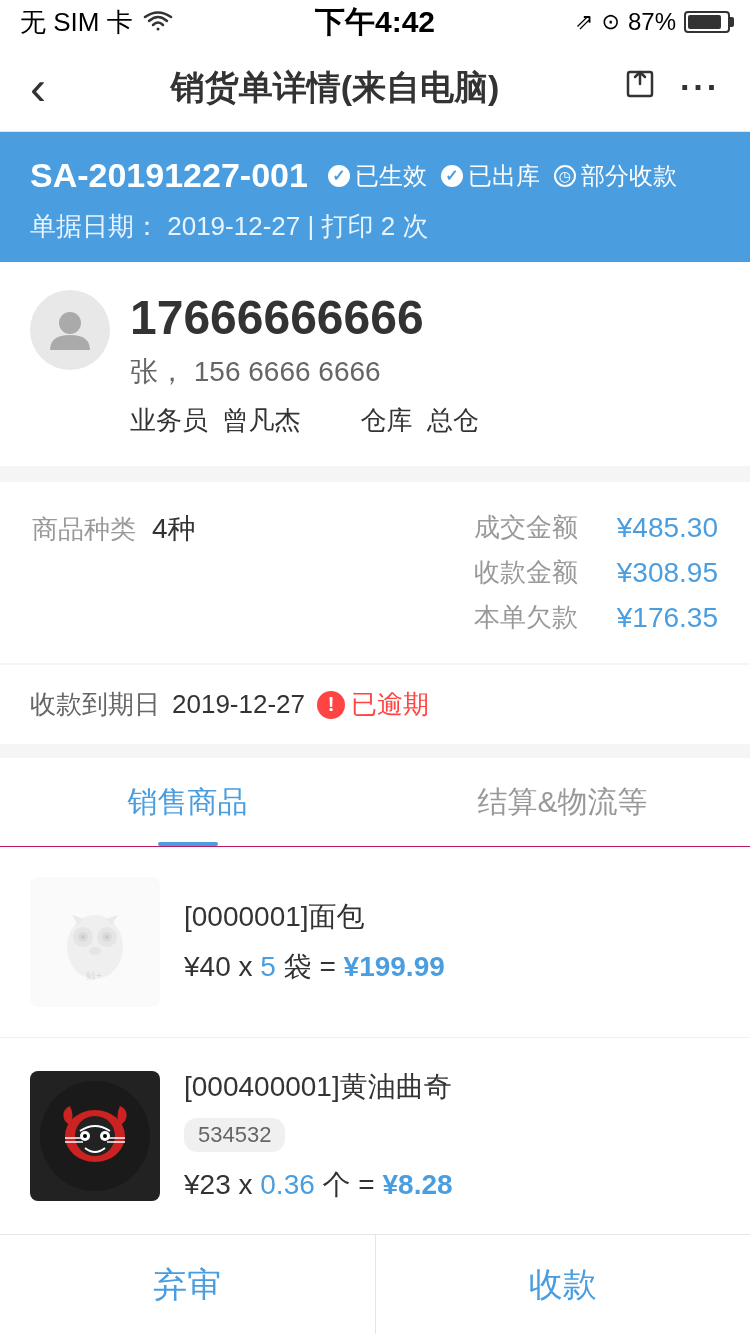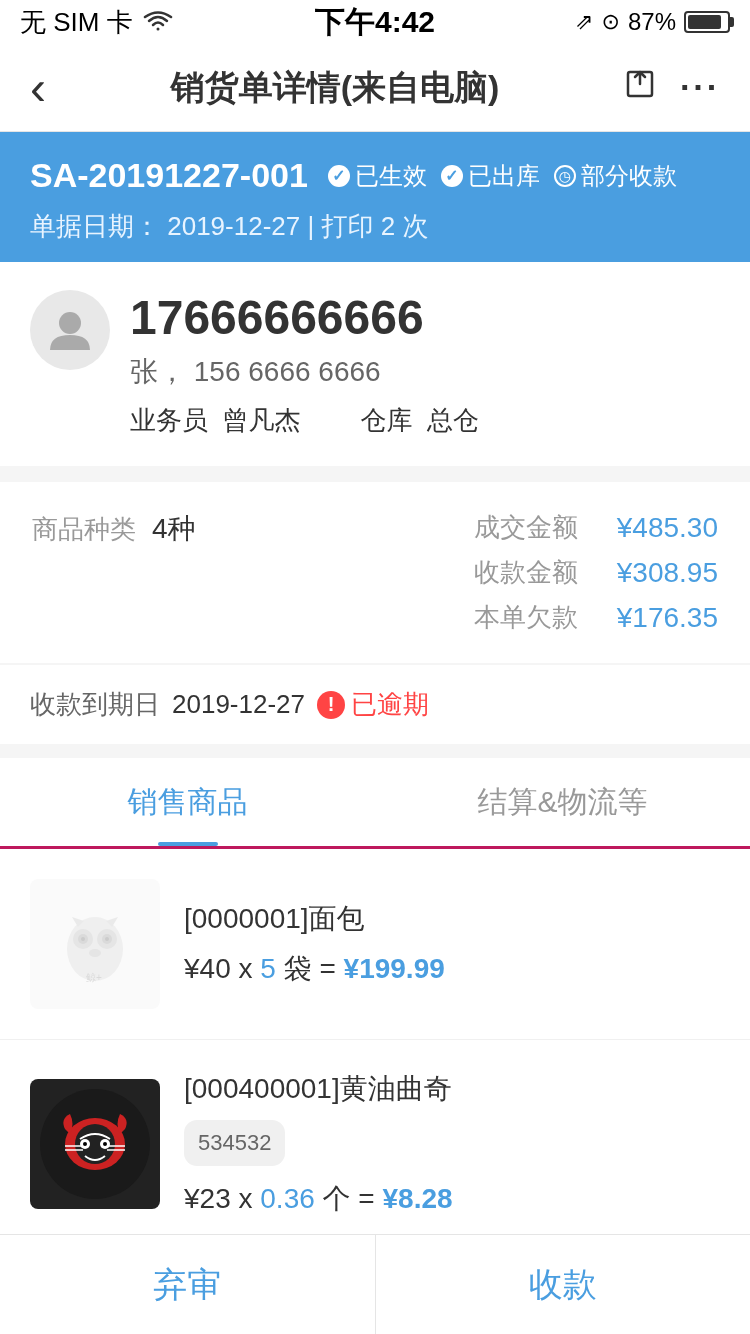--- a/index.html
+++ b/index.html
@@ -293,21 +293,21 @@
     }
     .overdue-text {
       font-size: 26px;
       color: #ff4444;
     }
 
     
     .tabs-section {
       background: #fff;
       margin-top: 14px;
-      border-bottom: 3px solid #be185d;
+      border-bottom: 1px solid #be185d;
     }
     .tabs-row {
       display: flex;
       height: 88px;
     }
     .tab-item {
       flex: 1;
       display: flex;
       flex-direction: column;
       align-items: center;
@@ -371,21 +371,21 @@
     .product-name {
       font-size: 28px;
       color: #333;
       margin-bottom: 12px;
     }
     .product-batch {
       display: inline-block;
       background: #f0f0f0;
       color: #666;
       font-size: 22px;
-      padding: 10px 14px;
+      padding: 4px 14px;
       border-radius: 13px;
       margin-bottom: 14px;
     }
     .product-price {
       font-size: 28px;
       color: #333;
     }
     .product-price .qty {
       color: #4A9EE0;
     }

